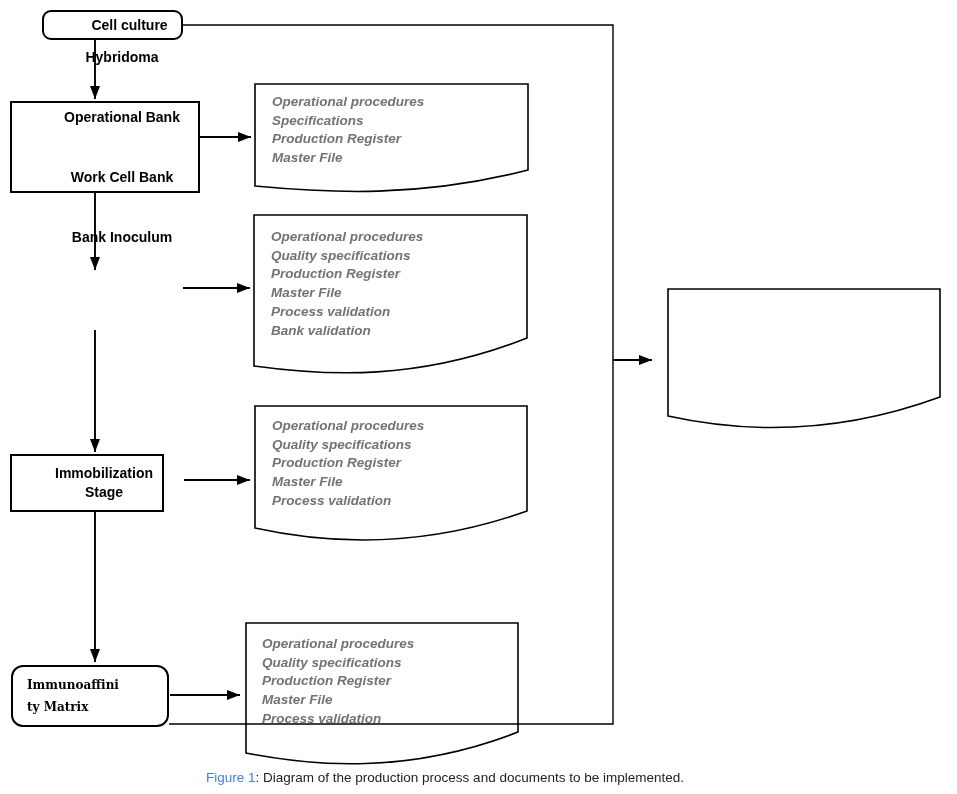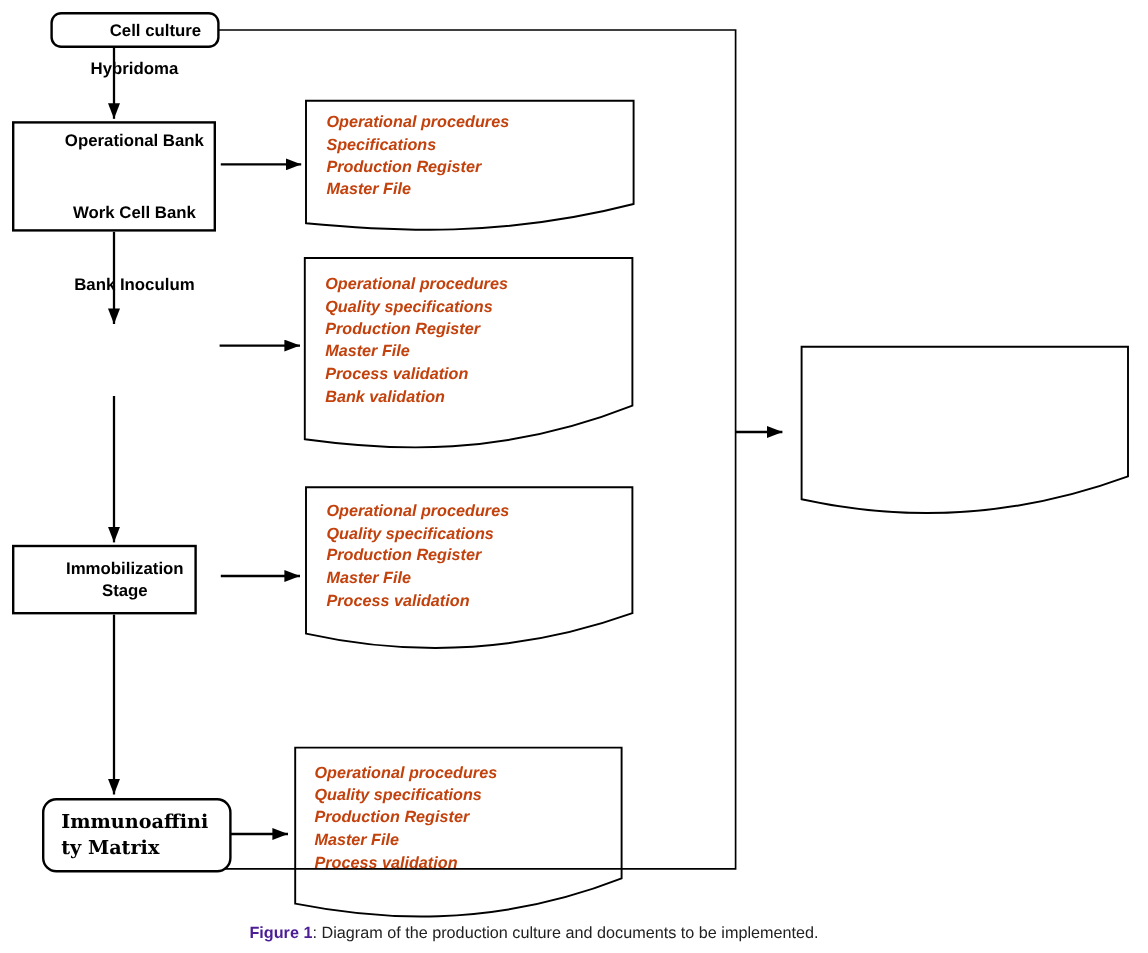--- a/index.html
+++ b/index.html
@@ -33,52 +33,51 @@
     font-weight: bold;
     font-size: 14px;
     line-height: 19px;
     color: #000;
     padding-left: 34px;
   }
   .node.rounded-sm { border-radius: 9px; }
   .node.rounded-lg { border-radius: 12px; }
   .node.serif {
     font-family: "DejaVu Serif", serif;
-    font-size: 16px;
+    font-size: 12px;
     line-height: 22px;
     align-items: flex-start;
     text-align: right;
     padding-left: 14px;
-    margin-left: 24px;
   }
   .node span { display: block; }
 
   
   .doctext {
     position: absolute;
     font-weight: bold;
     font-style: italic;
     font-size: 13.5px;
     line-height: 18.7px;
-    color: #c2410c;
+    color: #737373;
     white-space: nowrap;
   }
   .doctext.upright { font-style: normal; line-height: 19px; }
   .doctext span { display: block; }
 
   .caption {
     position: absolute;
     left: 130px;
     top: 770px;
     width: 630px;
     text-align: center;
     font-size: 13.5px;
     color: #222;
   }
-  .caption .cap-label { font-weight: bold; color: #4c1d95; }
+  .caption .cap-label { font-weight: normal; color: #3b82f6; }
 
   svg .docshape { fill: #ffffff; stroke: #000; stroke-width: 1.6; }
   svg .conn    { fill: none; stroke: #000; stroke-width: 1.4; }
   svg .arrow   { fill: none; stroke: #000; stroke-width: 1.9; }
 </style>
 </head>
 <body>
 
 <div class="canvas">
 
@@ -106,21 +105,21 @@
     <line class="arrow" x1="183" y1="288" x2="250" y2="288" marker-end="url(#ah)"></line>
     <line class="arrow" x1="184" y1="480" x2="250" y2="480" marker-end="url(#ah)"></line>
     <line class="arrow" x1="170" y1="695" x2="240" y2="695" marker-end="url(#ah)"></line>
     <line class="arrow" x1="613" y1="360" x2="652" y2="360" marker-end="url(#ah)"></line>
   </svg>
 
   <div class="node rounded-sm" style="left:42px; top:10px; width:141px; height:30px;">
     <span>Cell culture</span>
   </div>
 
-  <div class="node" style="left:10px; top:101px; width:170px; height:92px;gap:41px;">
+  <div class="node" style="left:10px; top:101px; width:190px; height:92px;gap:41px;">
     <span>Hybridoma</span>
     <span>Operational Bank</span>
     <span>Work Cell Bank</span>
     <span>Bank Inoculum</span>
   </div>
 
 
   <div class="node" style="left:10px; top:454px; width:154px; height:58px;">
     <span>Immobilization</span>
     <span>Stage</span>
@@ -158,16 +157,16 @@
   <div class="doctext" style="left:262px; top:635px;">
     <span>Operational procedures</span>
     <span>Quality specifications</span>
     <span>Production Register</span>
     <span>Master File</span>
     <span>Process validation</span>
   </div>
 
 
   <div class="caption">
-    <span class="cap-label">Figure 1</span><span>: Diagram of the production culture and documents to be implemented.</span>
+    <span class="cap-label">Figure 1</span><span>: Diagram of the production process and documents to be implemented.</span>
   </div>
 
 </div>
 
 </body></html>

